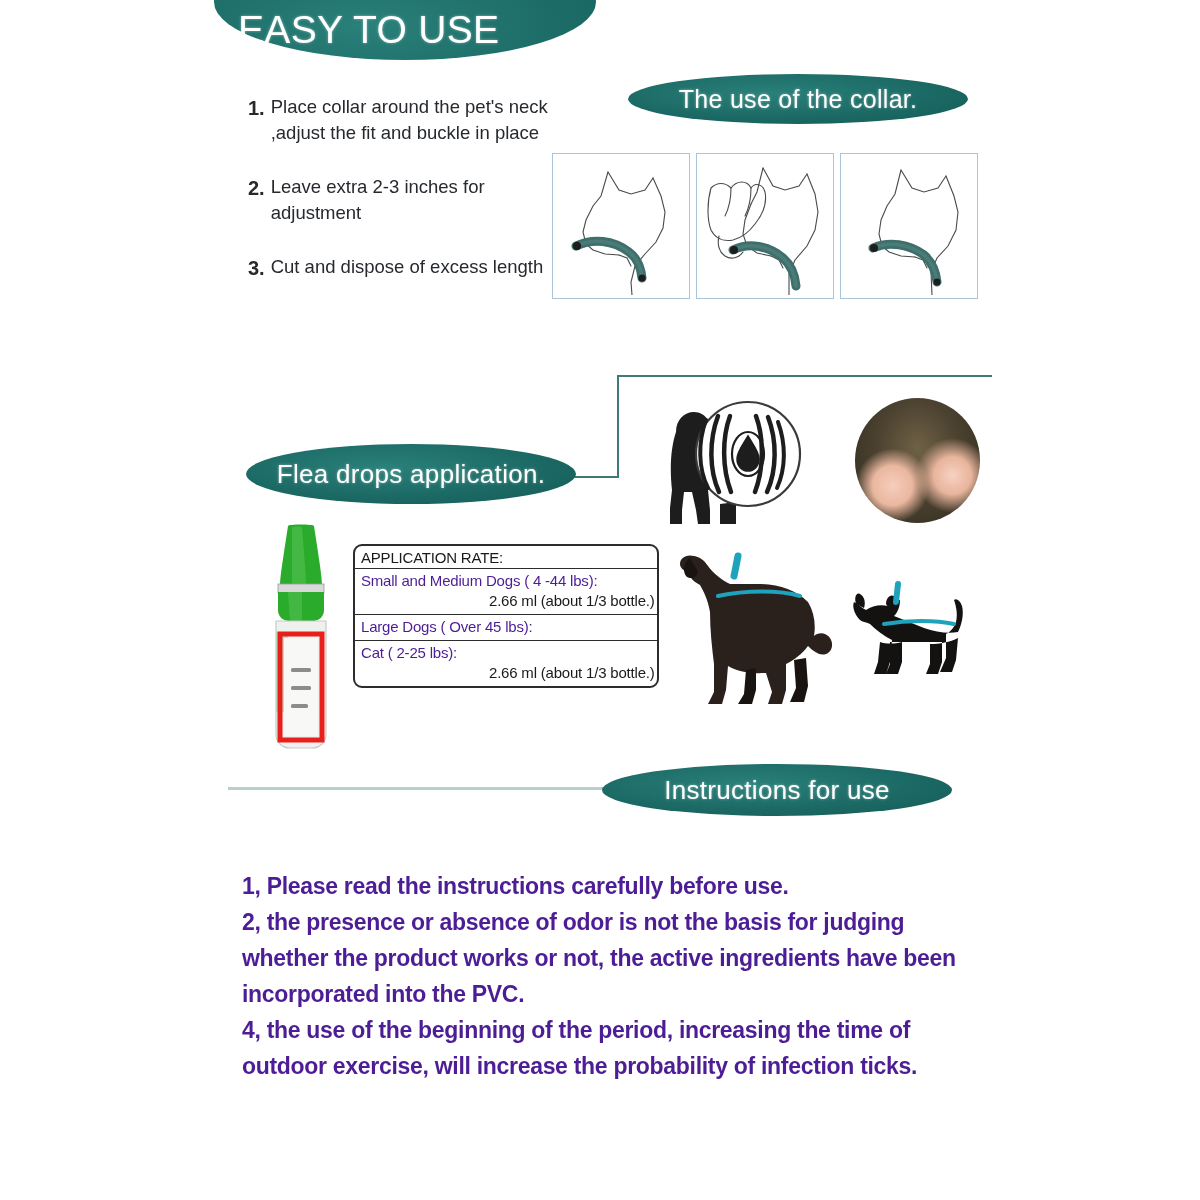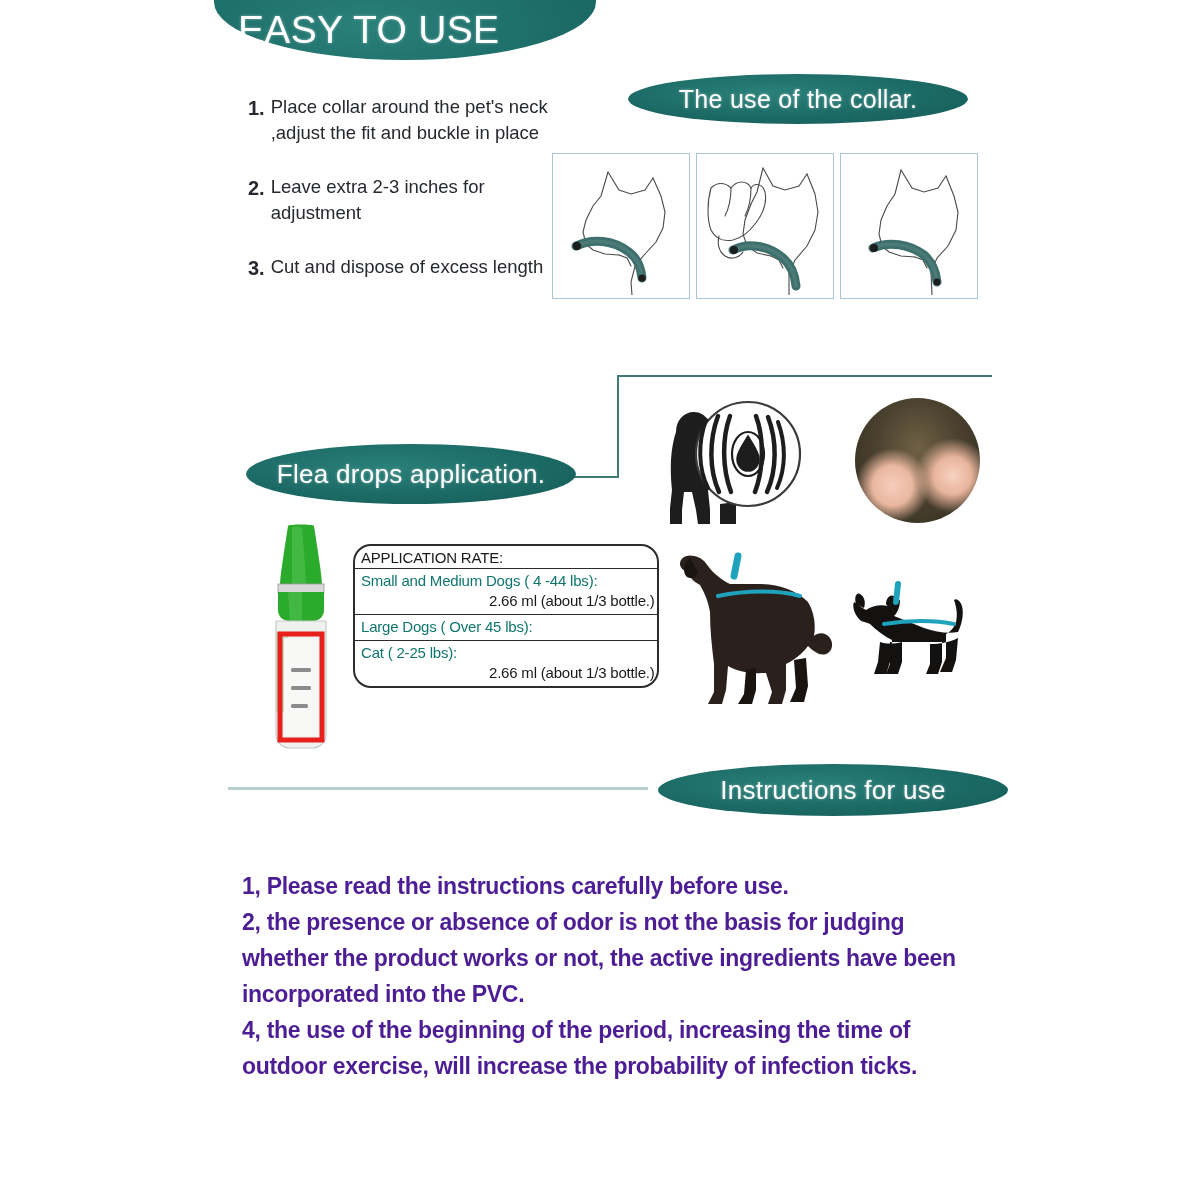--- a/index.html
+++ b/index.html
@@ -54,21 +54,21 @@
     font-size: 25px;
   }
   #hdr-flea {
     left: 246px;
     top: 444px;
     width: 330px;
     height: 60px;
     font-size: 26px;
   }
   #hdr-instructions {
-    left: 658px;
+    left: 602px;
     top: 764px;
     width: 350px;
     height: 52px;
     font-size: 26px;
   }
 
   
   #steps {
     position: absolute;
     left: 248px;
@@ -154,41 +154,41 @@
     height: 232px;
   }
 
   
   #rate-box {
     position: absolute;
     left: 353px;
     top: 544px;
     width: 306px;
     border: 2px solid #2c2c2c;
-    border-radius: 18px;
+    border-radius: 9px;
     background: #ffffff;
     box-sizing: border-box;
     overflow: hidden;
   }
   .rate-title {
     font-size: 15px;
     font-weight: 400;
     color: #1a1a1a;
     padding: 3px 0 2px 6px;
     border-bottom: 1.5px solid #2c2c2c;
     letter-spacing: -0.2px;
   }
   .rate-row {
     border-bottom: 1.5px solid #2c2c2c;
     padding: 2px 0 3px 0;
   }
   .rate-row:last-child { border-bottom: none; }
   .rate-label {
     font-size: 15px;
-    color: #0f766e;
+    color: #4c1d95;
     padding-left: 6px;
     line-height: 20px;
     letter-spacing: -0.2px;
   }
   .rate-dose {
     font-size: 15px;
     color: #1a1a1a;
     padding-left: 110px;
     line-height: 20px;
     letter-spacing: -0.2px;

